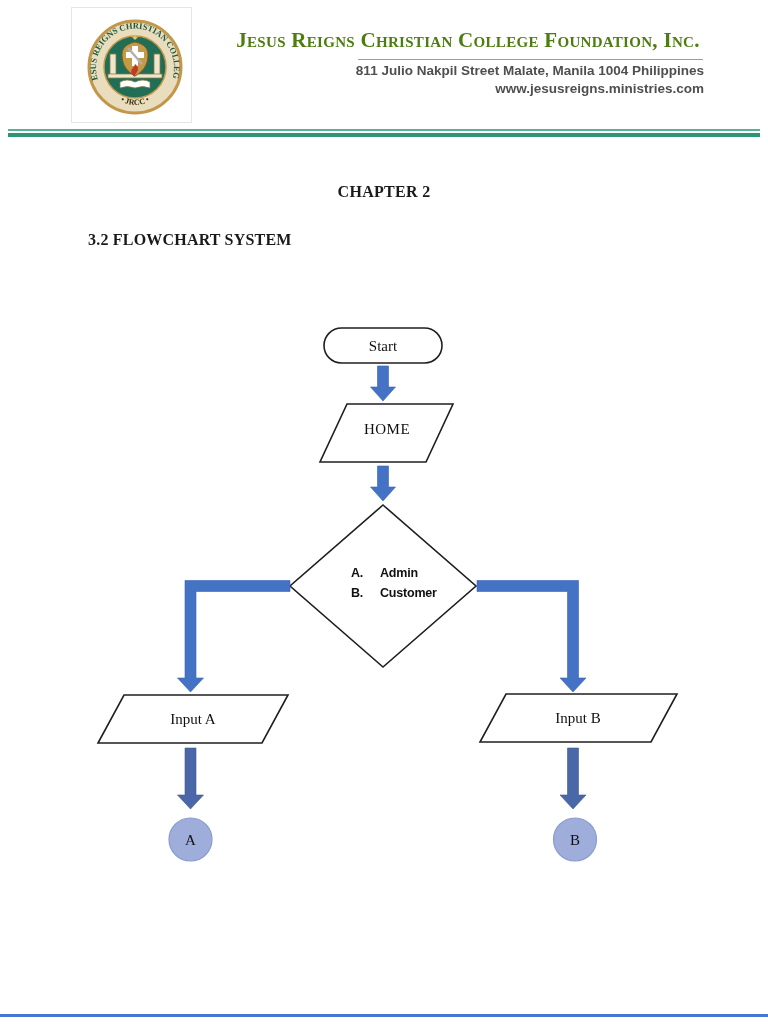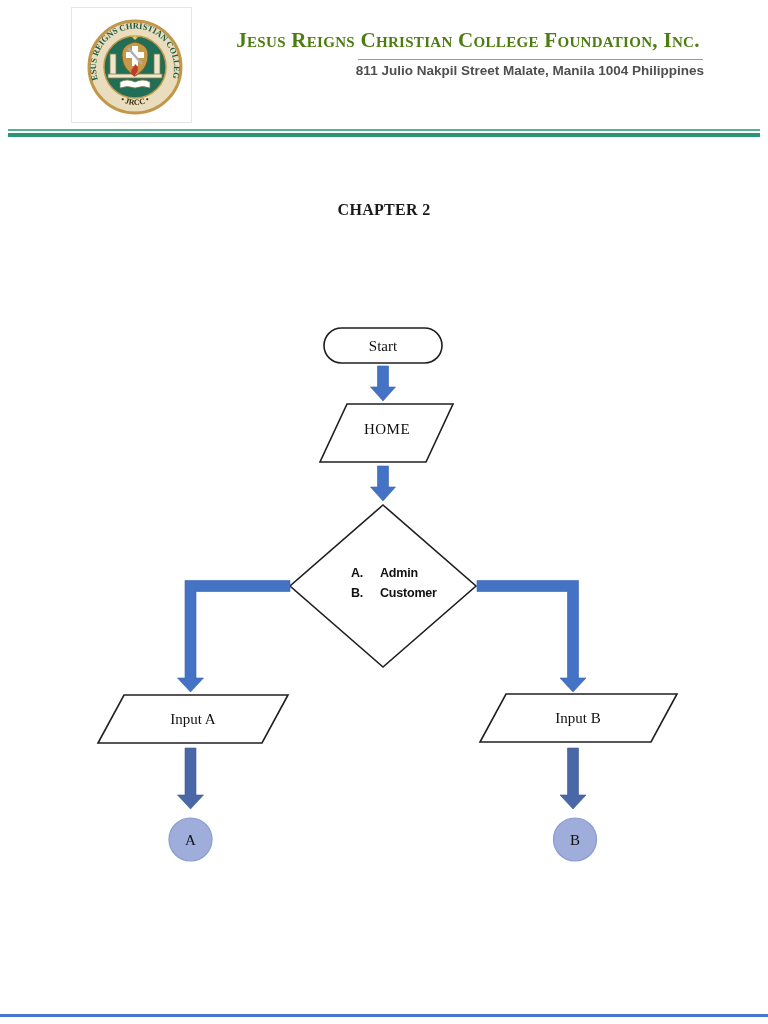--- a/index.html
+++ b/index.html
@@ -15,21 +15,21 @@
   .title-rule{position:absolute;left:358px;top:59px;width:345px;height:1px;background:#9b9b9b;}
   .addr-block{position:absolute;right:64px;top:62px;text-align:right;
               font-family:"Liberation Sans",sans-serif;font-size:13.5px;line-height:17.5px;
               color:#4f4f4f;font-weight:bold;}
   .addr-block .tel-glyph{font-size:14px;color:#5a5a5a;}
   .green-rule-top{position:absolute;left:8px;top:129px;width:752px;height:2px;background:#55b391;}
   .green-rule-bottom{position:absolute;left:8px;top:133px;width:752px;height:4px;background:#2e9574;}
 
   
   .chapter-title{position:absolute;left:0;top:183px;width:768px;text-align:center;
-                 font-weight:bold;font-size:16px;letter-spacing:.3px;margin-top:18px;}
+                 font-weight:bold;font-size:16px;letter-spacing:.3px;}
   .section-title{position:absolute;left:88px;top:231px;font-weight:bold;font-size:16px;
                  letter-spacing:.2px;}
 
   
   .flow-svg{position:absolute;left:0;top:300px;width:768px;height:580px;}
   .shape{fill:#ffffff;stroke:#1f1f1f;stroke-width:1.6;}
   .node-label{font-family:"Liberation Serif",serif;font-size:15px;fill:#111;}
   .opt-label{font-family:"Liberation Sans",sans-serif;font-size:12.5px;font-weight:bold;
              fill:#111;letter-spacing:-.2px;}
   .arrow-bright{fill:#4472C4;stroke:#3a63b2;stroke-width:.6;}
@@ -74,26 +74,28 @@
 
       <path d="M 48,74 q 7,-4 15,0 q 8,-4 15,0 l 0,6 q -7,-3 -15,0 q -8,-3 -15,0 z" fill="#ffffff" stroke="#8a7a4a" stroke-width=".8"></path>
     </svg>
   </div>
 
   <div class="org-name" style="color:#4d7c0f;">Jesus Reigns Christian College Foundation, Inc.</div>
   <div class="title-rule"></div>
 
   <div class="addr-block">
     <div>811 Julio Nakpil Street Malate, Manila 1004 Philippines</div>
+    <div>www.jesusreigns.ministries.com</div>
   </div>
 
   <div class="green-rule-top"></div>
   <div class="green-rule-bottom"></div>
 
   <div class="chapter-title">CHAPTER 2</div>
+  <div class="section-title">3.2 FLOWCHART SYSTEM</div>
 
   <svg class="flow-svg" viewBox="0 300 768 580">
 
     <rect class="shape" x="324" y="328" width="118" height="35" rx="17.5" ry="17.5"></rect>
     <text class="node-label" x="383" y="350.5" text-anchor="middle">Start</text>
 
     <polygon class="arrow-bright" points="377.5,366 388.5,366 388.5,387 395.5,387 383,401 370.5,387 377.5,387"></polygon>
 
     <polygon class="shape" points="347,404 453,404 426,462 320,462"></polygon>
     <text class="node-label" x="387" y="434" text-anchor="middle" letter-spacing="0.5">HOME</text>

